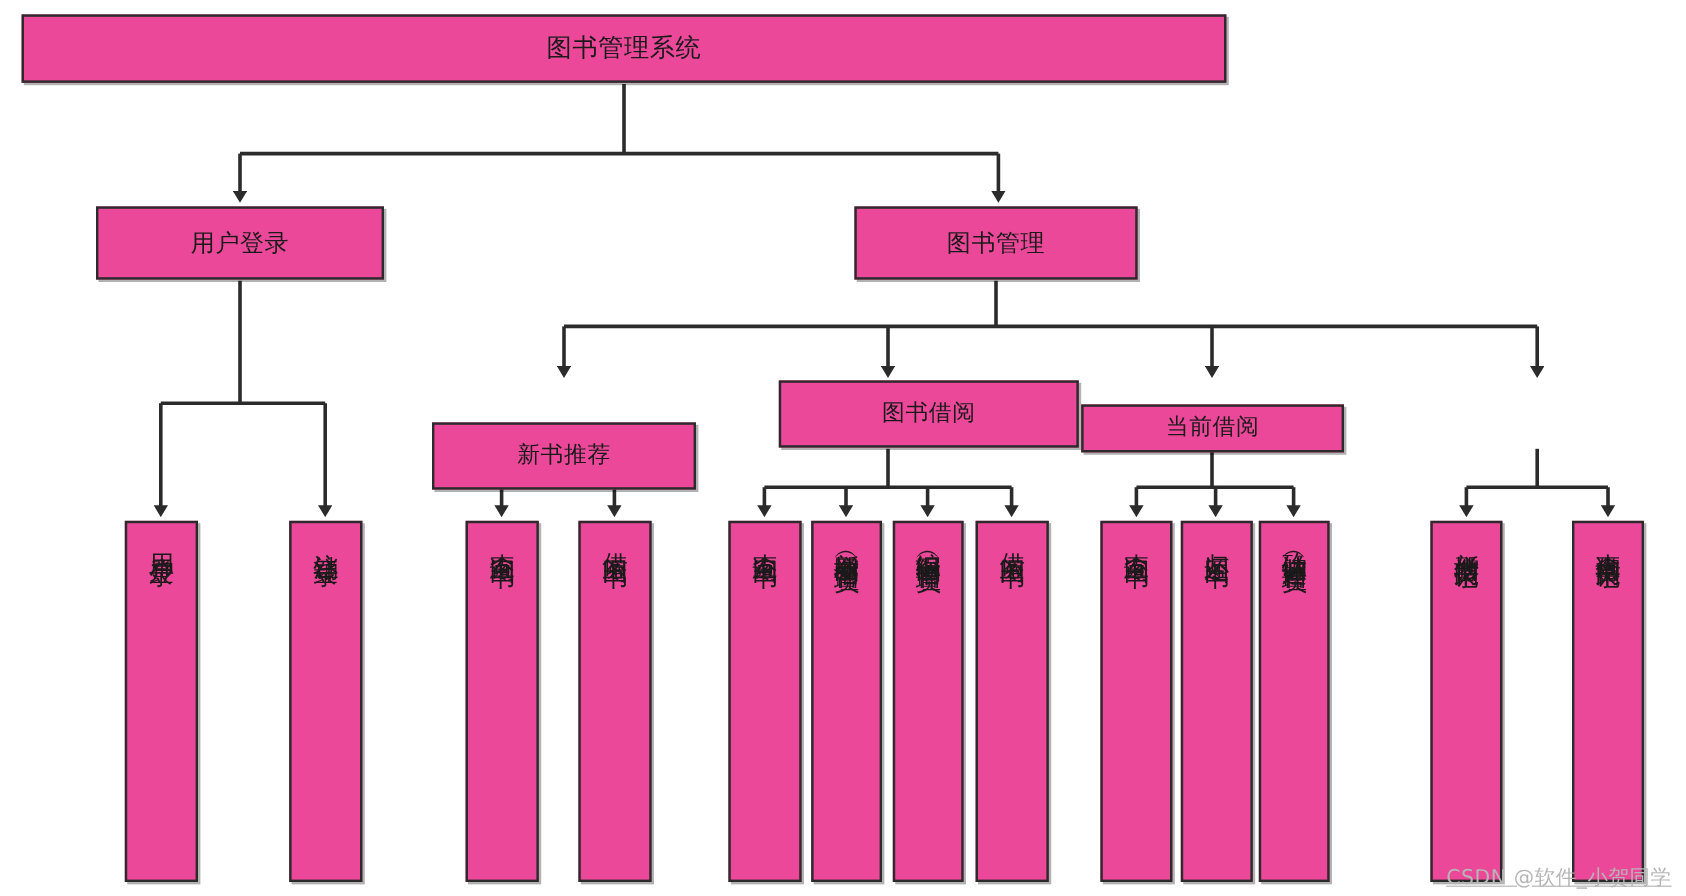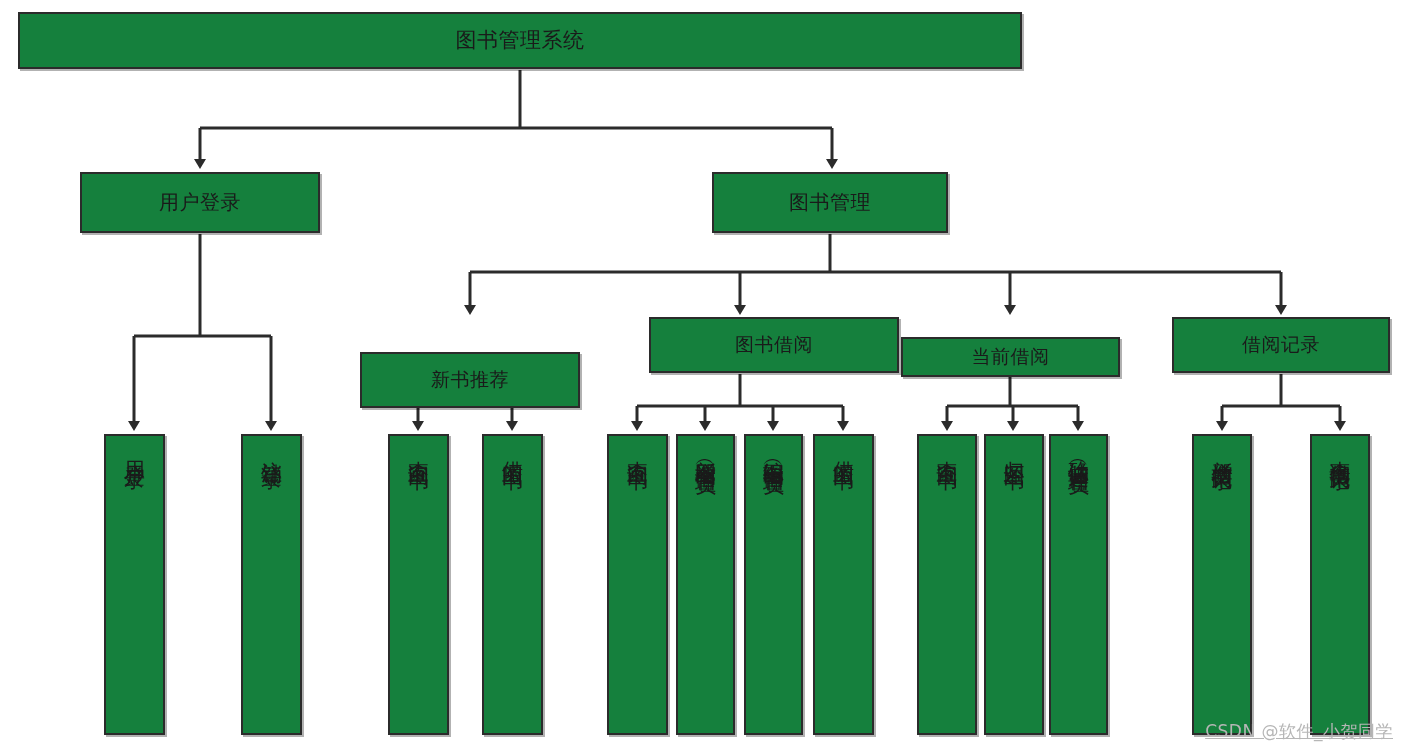--- a/index.html
+++ b/index.html
@@ -17,21 +17,21 @@
   svg#wires{
     position:absolute;
     left:0; top:0;
     width:1405px;
     height:747px;
     pointer-events:none;
   }
   .node{
     position:absolute;
     box-sizing:border-box;
-    background:#15803d;
+    background:#ec4899;
     border:2px solid #2b2b2b;
     box-shadow:2px 2px 0 0 rgba(0,0,0,0.30);
     display:flex;
     align-items:center;
     justify-content:center;
     overflow:hidden;
   }
   .node .lbl{
     display:block;
     text-align:center;
@@ -136,23 +136,20 @@
 
   <div class="node lvl2" style="left:360px; top:317px; width:220px; height:56px;margin-top:35px;">
     <span class="lbl">新书推荐</span>
   </div>
   <div class="node lvl2" style="left:649px; top:317px; width:250px; height:56px;">
     <span class="lbl">图书借阅</span>
   </div>
   <div class="node lvl2" style="left:901px; top:317px; width:219px; height:40px;margin-top:20px;">
     <span class="lbl">当前借阅</span>
   </div>
-  <div class="node lvl2" style="left:1172px; top:317px; width:218px; height:56px;">
-    <span class="lbl">借阅记录</span>
-  </div>
 
   <div class="node leaf" style="left:104px; top:434px; width:61px; height:301px;">
     <span class="lbl">用户登录</span>
   </div>
   <div class="node leaf" style="left:241px; top:434px; width:61px; height:301px;">
     <span class="lbl">注销登录</span>
   </div>
 
   <div class="node leaf" style="left:388px; top:434px; width:61px; height:301px;">
     <span class="lbl">查询图书</span>

